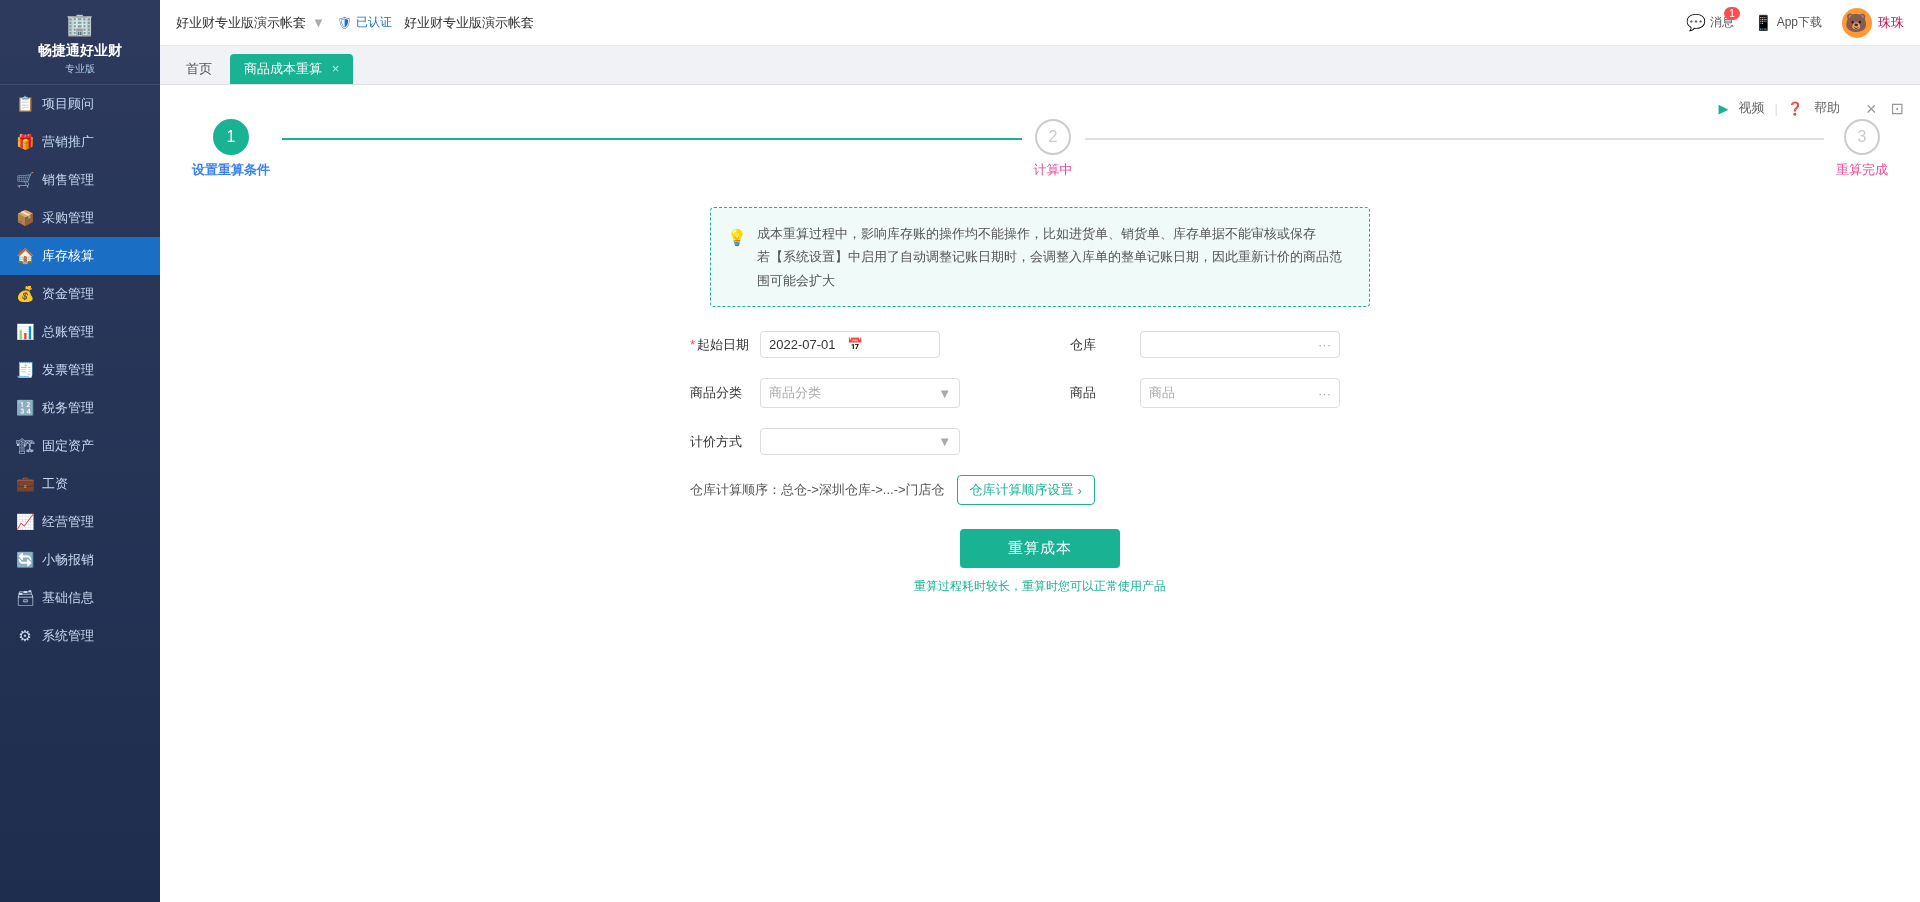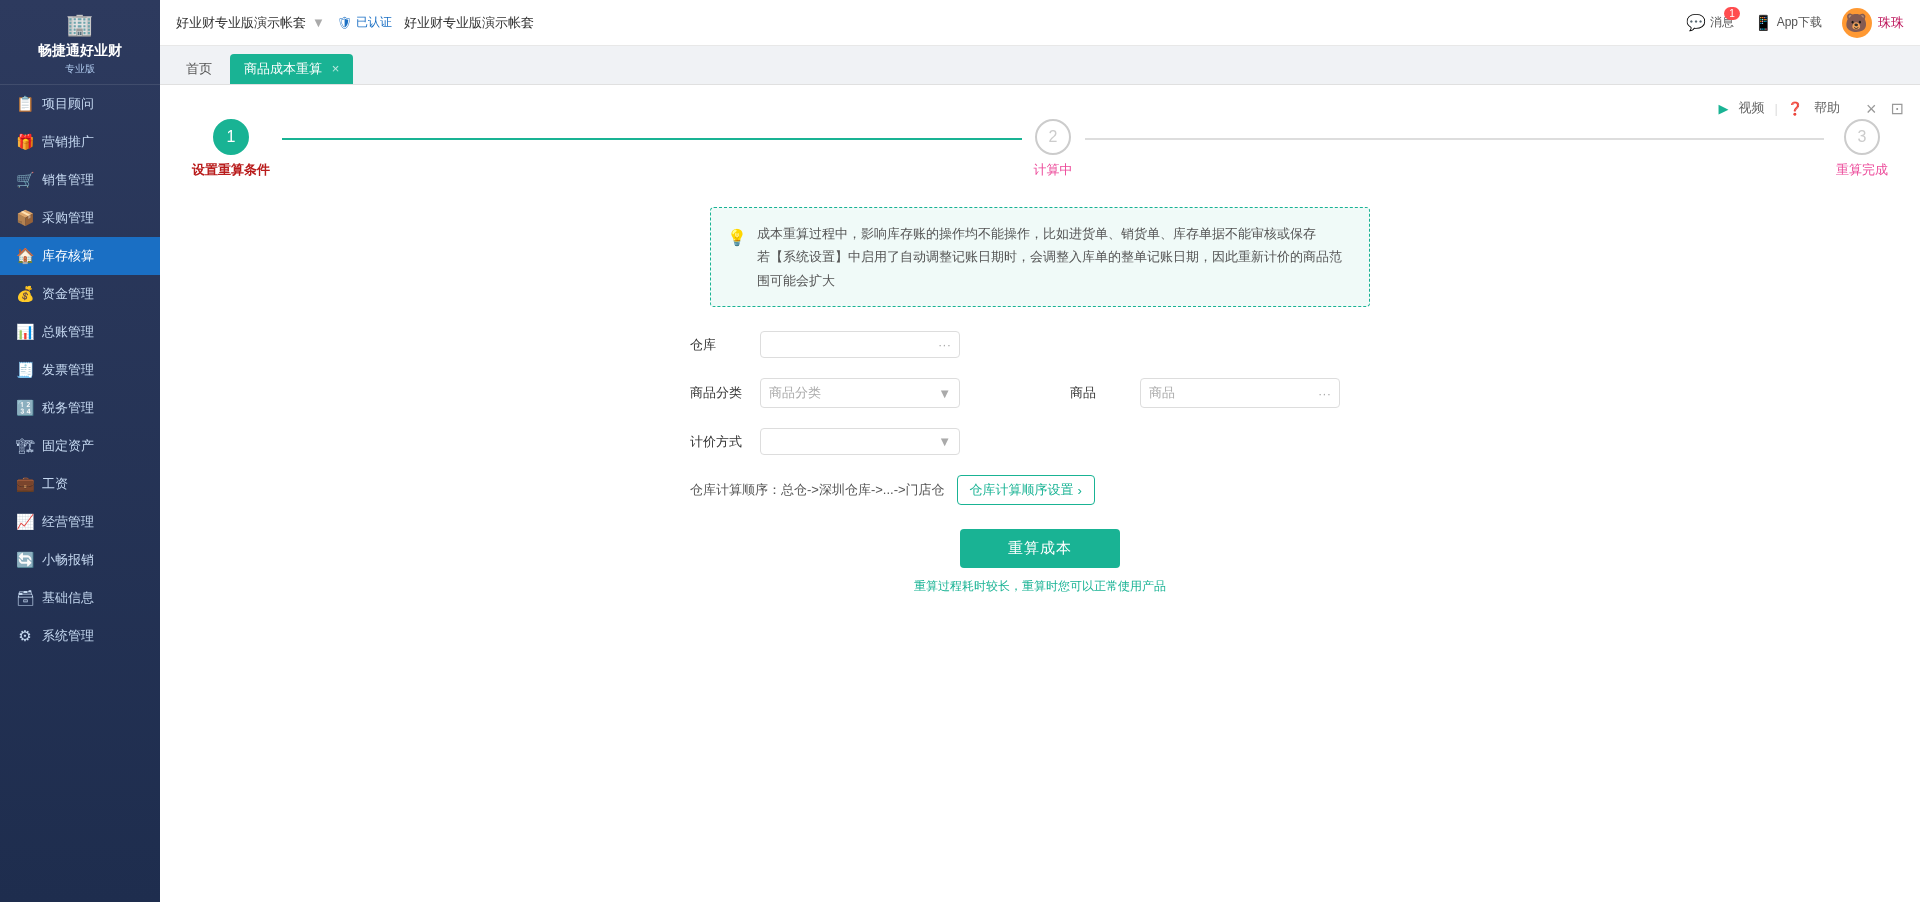--- a/index.html
+++ b/index.html
@@ -236,21 +236,21 @@
     .step-circle.active {
       background: #19b394;
       border-color: #19b394;
       color: #fff;
     }
     .step-label {
       font-size: 13px;
       color: #ec4899;
       white-space: nowrap;
     }
-    .step-label.active { color: #b91c1c; font-weight: bold; }
+    .step-label.active { color: #3b82f6; font-weight: bold; }
     .step-line {
       flex: 1;
       height: 2px;
       background: #ddd;
       margin: 0 12px;
       margin-bottom: 20px;
     }
     .step-line.active { background: #19b394; }
 
     
@@ -529,20 +529,29 @@
         <div>成本重算过程中，影响库存账的操作均不能操作，比如进货单、销货单、库存单据不能审核或保存</div>
         <div>若【系统设置】中启用了自动调整记账日期时，会调整入库单的整单记账日期，因此重新计价的商品范</div>
         <div>围可能会扩大</div>
       </div>
     </div>
 
     <div class="form-area">
 
       <div class="form-row">
         <div class="form-field">
+          <span class="form-label">
+            <span class="required-star">*</span><span>起始日期</span>
+          </span>
+          <div class="form-input-box">
+            <span style="color:#333;">2022-07-01</span>
+            <span class="cal-icon" style="margin-left:8px;">📅</span>
+          </div>
+        </div>
+        <div class="form-field">
           <span class="form-label">仓库</span>
           <div class="form-input-box" style="min-width:200px;">
             <span style="flex:1;color:#ccc;"></span>
             <span class="dots-icon">···</span>
           </div>
         </div>
       </div>
 
       <div class="form-row">
         <div class="form-field">

